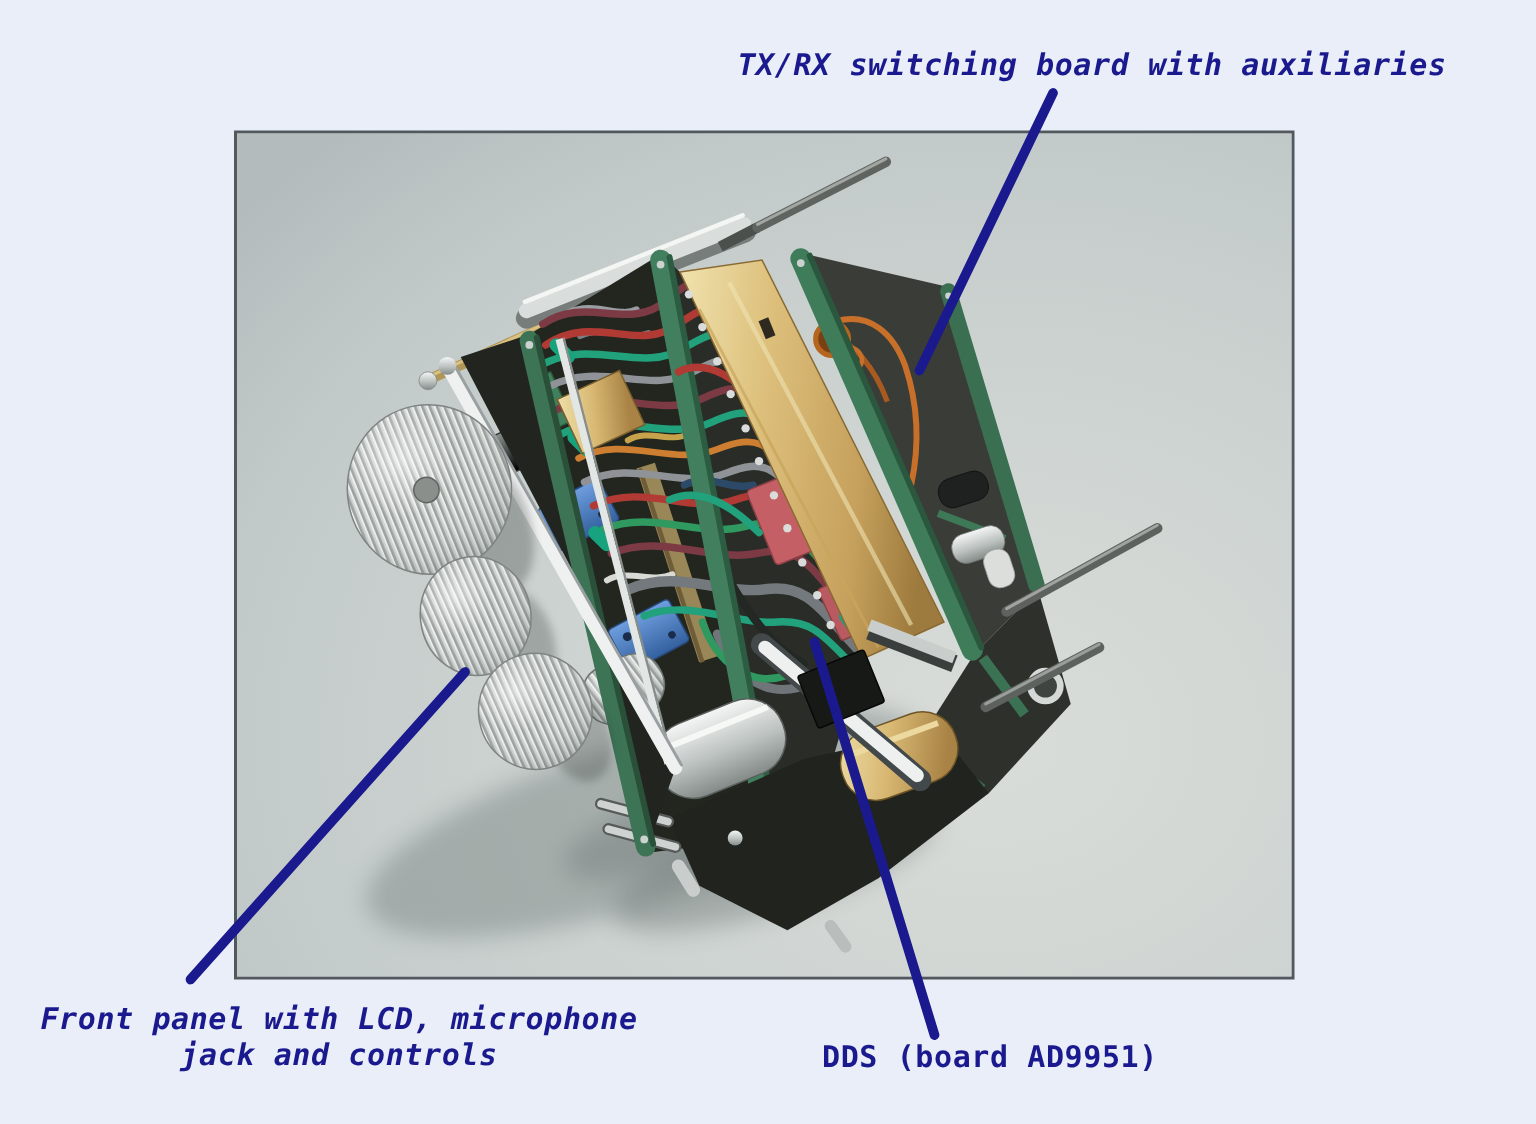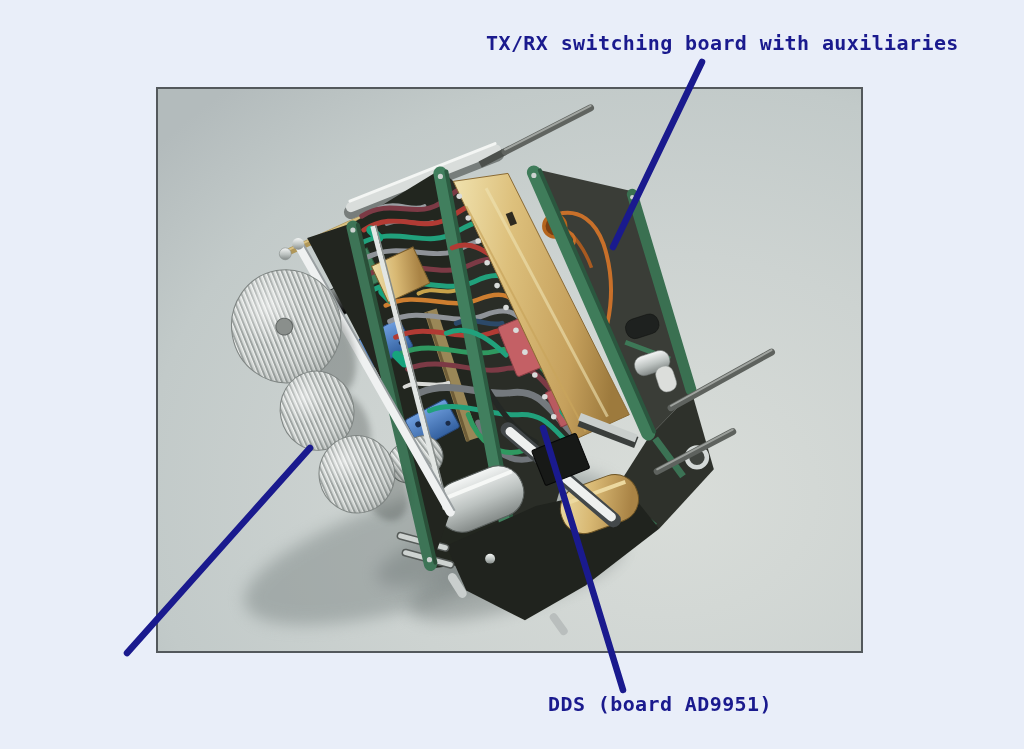--- a/index.html
+++ b/index.html
@@ -5,21 +5,21 @@
   :root { --page-bg:#e9eef9; --annotation-blue:#1a1a8e; --photo-border:#53585c; }
   html,body { margin:0; padding:0; background:var(--page-bg); }
   .stage { position:relative; width:1024px; height:749px; background:var(--page-bg);
            overflow:hidden; font-family:"DejaVu Sans Mono","Liberation Mono",monospace; }
   .photo { position:absolute; left:156px; top:87px; width:707px; height:566px;
            border:2px solid var(--photo-border); box-sizing:border-box; }
   .photo svg { display:block; width:100%; height:100%; }
   .overlay { position:absolute; left:0; top:0; width:1024px; height:749px; pointer-events:none; }
   .label { position:absolute; color:var(--annotation-blue); font-weight:bold;
            font-size:20px; letter-spacing:0.4px; line-height:24px; }
-  .label.center { text-align:left; }
+  .label.center { text-align:center;font-style:italic; }
 </style>
 </head>
 <body>
 
 <div class="stage">
 
   <div class="photo">
     <svg viewBox="0 0 707 566" preserveAspectRatio="none">
       <defs>
         <radialGradient id="bgGrad" cx="0.72" cy="0.72" r="0.95">
@@ -309,15 +309,19 @@
   </div>
 
   <svg class="overlay" viewBox="0 0 1024 749">
     <line stroke="var(--annotation-blue)" stroke-width="6.5" stroke-linecap="round" x1="702" y1="62" x2="613" y2="247"></line>
     <line stroke="var(--annotation-blue)" stroke-width="6.5" stroke-linecap="round" x1="310" y1="448" x2="127" y2="653"></line>
     <line stroke="var(--annotation-blue)" stroke-width="6.5" stroke-linecap="round" x1="543" y1="428" x2="623" y2="690"></line>
   </svg>
 
   <div class="label center" style="left:486px; top:31px; width:484px;">TX/RX switching board with auxiliaries</div>
 
+  <div class="label center" style="left:24px; top:667px; width:404px;">
+    <div>Front panel with LCD, microphone</div>
+    <div>jack and controls</div>
+  </div>
 
   <div class="label" style="left:548px; top:692px; width:240px;">DDS (board AD9951)</div>
 </div>
 
 </body></html>

